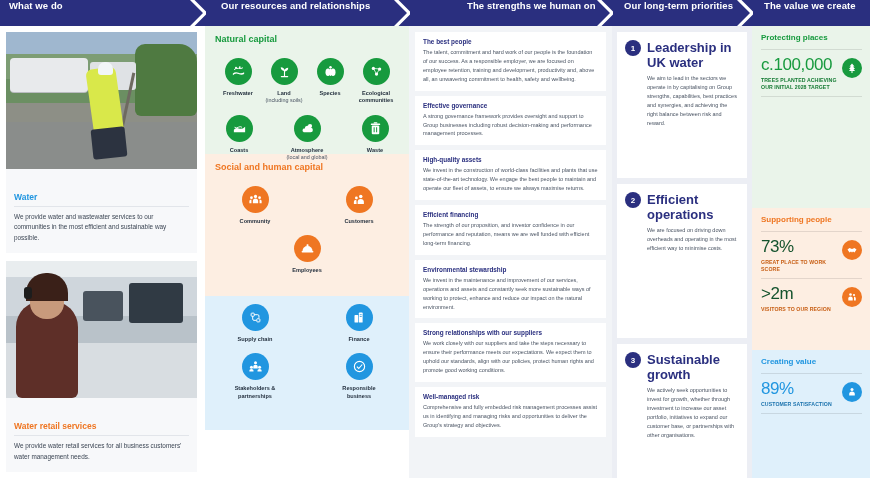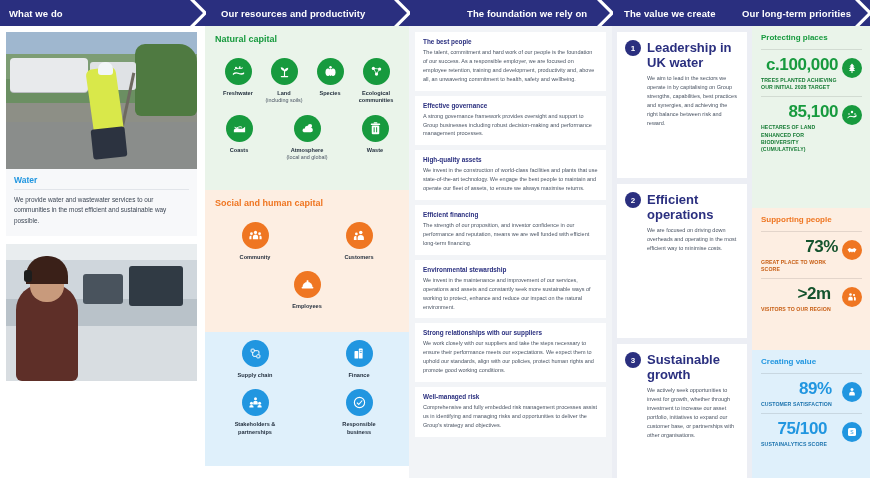--- a/index.html
+++ b/index.html
@@ -9,21 +9,21 @@
     font-family: "Liberation Sans", sans-serif;
     overflow: hidden;
   }
   .page { position: relative; width: 870px; height: 478px; }
 
   
   .header-row { display: flex; height: 26px; width: 870px; }
   .chev {
     position: relative;
     background: #2a2f7f;
-    display: flex; align-items: center;
+    display: flex; align-items: flex-start;
     color: #fff;
     font-size: 9.5px; font-weight: bold;
     padding-left: 9px;
     letter-spacing: .1px;
     white-space: nowrap;
   }
   .chev .arrow {
     position: absolute; right: -1px; top: 0; height: 100%; width: 16px;
     z-index: 3;
   }
@@ -40,21 +40,21 @@
   .col0 { width: 205px; background:#ffffff; padding: 6px 8px 0 6px; }
   .col1 { width: 204px; background:#ffffff; }
   .col2 { width: 203px; background:#f2f4f7; padding: 6px 6px 0 6px; }
   .col3 { width: 140px; background:#eceef4; padding: 6px 5px 0 5px; }
   .col4 { width: 118px; background:#ffffff; }
 
   
   .wcard { background:#f7f8fa; margin-bottom: 8px; }
   .wcard .photo { width: 100%; height: 137px; display:block; position: relative; overflow:hidden; }
   .wcard .body { padding: 6px 8px 10px 8px; }
-  .wcard .ttl { font-size: 8.5px; font-weight: bold; margin-bottom: 4px; }
+  .wcard .ttl { font-size: 8.5px; font-weight: bold; margin-bottom: 4px; margin-top: 17px; }
   .wcard .ttl.blue { color:#2196e0; }
   .wcard .ttl.orange { color:#ef7622; }
   .wcard .rule { height:1px; background:#e2e5ea; margin-bottom: 5px; }
   .wcard .desc { font-size: 6.4px; line-height: 1.62; color:#3c4654; }
 
   
   .ph1 { background: linear-gradient(#9fb7cf 0 16%, #7d9d74 16% 34%, #6b8f62 34% 52%, #8d8f86 52% 70%, #6d7a6a 70% 100%); }
   .ph1 .road { position:absolute; left:0; bottom:0; width:100%; height:34%; background:#8a8d8b; }
   .ph1 .van  { position:absolute; left:4px; top:26px; width:78px; height:34px; background:#e8eaec; border-radius:4px; box-shadow: 0 1px 0 #b9bcc0; }
   .ph1 .van2 { position:absolute; left:84px; top:30px; width:46px; height:28px; background:#dfe2e5; border-radius:3px; }
@@ -70,21 +70,21 @@
   .ph2 .mon2 { position:absolute; right:74px; top:30px; width:40px; height:30px; background:#49535d; border-radius:3px; }
   .ph2 .person { position:absolute; left:10px; top:40px; width:62px; height:97px; background:#5e2f28; border-radius:26px 26px 6px 6px; }
   .ph2 .head { position:absolute; left:24px; top:20px; width:34px; height:38px; background:#c89a7c; border-radius:16px; }
   .ph2 .hair { position:absolute; left:20px; top:12px; width:42px; height:28px; background:#3a2018; border-radius:20px 20px 0 0; }
   .ph2 .headset { position:absolute; left:18px; top:26px; width:8px; height:12px; background:#1d1d1d; border-radius:3px; }
   .ph2 .ceil { position:absolute; left:0; top:0; width:100%; height:16px; background:#e9edef; }
 
   
   .cap { padding: 8px 10px 10px 10px; }
   .cap h3 { font-size: 9px; font-weight: bold; margin-bottom: 14px; }
-  .cap-nat { background:#eaf4ea; height: 164px; }
+  .cap-nat { background:#eaf4ea; height: 128px; }
   .cap-nat h3 { color:#179a3e; }
   .cap-soc { background:#fdeee2; height: 142px; }
   .cap-soc h3 { color:#ef7622; }
   .cap-man { background:#dff0fb; height: 134px; }
   .cap-man h3 { color:#2196e0; }
 
   .iconrow { display:flex; justify-content:space-around; margin-bottom: 10px; }
   .iconrow.r2 { justify-content:center; gap: 22px; }
   .iconrow.r3 { justify-content:center; gap: 58px; }
   .iconcell { width: 46px; text-align:center; }
@@ -116,21 +116,21 @@
   .vblock { padding: 7px 8px 8px 9px; }
   .vgreen { background:#eaf4ea; height: 182px; }
   .vorange{ background:#fdeee2; height: 142px; }
   .vblue  { background:#dff0fb; height: 154px; }
   .vhead { font-size: 8px; font-weight:bold; margin-bottom: 7px; }
   .vgreen .vhead { color:#179a3e; }
   .vorange .vhead{ color:#ef7622; }
   .vblue .vhead  { color:#2196e0; }
   .vrule { height:1px; background:rgba(0,0,0,.10); margin: 5px 0 6px 0; }
   .vstat { display:flex; align-items:flex-start; justify-content:space-between; gap:4px; }
-  .vnum { font-size: 17px; font-weight:bold; line-height:1.05; letter-spacing:-.4px;text-align:right; }
+  .vnum { font-size: 17px; font-weight:normal; line-height:1.05; letter-spacing:-.4px; }
   .vgreen .vnum { color:#179a3e; }
   .vorange .vnum{ color:#14532d; }
   .vblue .vnum  { color:#2196e0; }
   .vcap { font-size: 5.2px; font-weight:bold; line-height:1.4; margin-top:3px; letter-spacing:.1px; }
   .vgreen .vcap { color:#147a33; }
   .vorange .vcap{ color:#c75d12; }
   .vblue .vcap  { color:#1a72ad; }
   .vicon { flex:0 0 20px; width:20px; height:20px; border-radius:50%; display:flex; align-items:center; justify-content:center; margin-top:2px; }
 </style>
 </head>
@@ -141,45 +141,45 @@
   <div class="header-row">
     <div class="chev c0">
       <span>What we do</span>
       <span class="arrow">
         <svg width="16" height="26" viewBox="0 0 16 26">
             <path d="M0 0 L13 13 L0 26 L4.5 26 L17.5 13 L4.5 0 Z" fill="#ffffff"></path>
           </svg>
       </span>
     </div>
     <div class="chev c1">
-      <span>Our resources and productivity</span>
+      <span>Our resources and relationships</span>
       <span class="arrow">
         <svg width="16" height="26" viewBox="0 0 16 26">
             <path d="M0 0 L13 13 L0 26 L4.5 26 L17.5 13 L4.5 0 Z" fill="#ffffff"></path>
           </svg>
       </span>
     </div>
     <div class="chev c2">
-      <span>The foundation we rely on</span>
+      <span>The strengths we human on</span>
       <span class="arrow">
         <svg width="16" height="26" viewBox="0 0 16 26">
             <path d="M0 0 L13 13 L0 26 L4.5 26 L17.5 13 L4.5 0 Z" fill="#ffffff"></path>
           </svg>
       </span>
-    </div>
-    <div class="chev c4">
-      <span>The value we create</span>
     </div>
     <div class="chev c3">
       <span>Our long-term priorities</span>
       <span class="arrow">
         <svg width="16" height="26" viewBox="0 0 16 26">
             <path d="M0 0 L13 13 L0 26 L4.5 26 L17.5 13 L4.5 0 Z" fill="#ffffff"></path>
           </svg>
       </span>
+    </div>
+    <div class="chev c4">
+      <span>The value we create</span>
     </div>
   </div>
 
   <div class="cols">
 
     <div class="col col0">
 
       <div class="wcard">
         <div class="photo ph1">
           <div class="hedge"></div>
@@ -202,20 +202,25 @@
         <div class="photo ph2">
           <div class="ceil"></div>
             <div class="desk"></div>
           <div class="mon1"></div>
             <div class="mon2"></div>
           <div class="person"></div>
             <div class="head"></div>
             <div class="hair"></div>
             <div class="headset"></div>
         </div>
+        <div class="body">
+          <div class="ttl orange">Water retail services</div>
+          <div class="rule"></div>
+          <div class="desc">We provide water retail services for all business customers' water management needs.</div>
+        </div>
       </div>
 
     </div>
 
     <div class="col col1">
 
       <div class="cap cap-nat">
         <h3>Natural capital</h3>
         <div class="iconrow">
           <div class="iconcell">
@@ -462,34 +467,20 @@
             <div class="vcap">TREES PLANTED ACHIEVING OUR INITIAL 2028 TARGET</div>
           </div>
           <div class="vicon cg">
             <svg width="12" height="12" viewBox="0 0 24 24" fill="#fff">
                 <path d="M12 3l5 6h-3l4 5h-3l3 4H6l3-4H6l4-5H7z"></path>
                 <rect x="11" y="18" width="2" height="4"></rect>
               </svg>
           </div>
         </div>
         <div class="vrule"></div>
-        <div class="vstat">
-          <div>
-            <div class="vnum">85,100</div>
-            <div class="vcap">HECTARES OF LAND ENHANCED FOR BIODIVERSITY (CUMULATIVELY)</div>
-          </div>
-          <div class="vicon cg">
-            <svg width="12" height="12" viewBox="0 0 24 24" fill="#fff">
-                <circle cx="12" cy="6" r="2.4"></circle>
-                <path d="M3 17q4-5 9-3t9-3v4q-4 3-9 1t-9 3z"></path>
-                <circle cx="6" cy="10" r="1.6"></circle>
-                <circle cx="18" cy="10" r="1.6"></circle>
-              </svg>
-          </div>
-        </div>
       </div>
 
       <div class="vblock vorange">
         <div class="vhead">Supporting people</div>
         <div class="vrule"></div>
         <div class="vstat">
           <div>
             <div class="vnum">73%</div>
             <div class="vcap">GREAT PLACE TO WORK SCORE</div>
           </div>
@@ -525,30 +516,18 @@
             <div class="vcap">CUSTOMER SATISFACTION</div>
           </div>
           <div class="vicon cb">
             <svg width="12" height="12" viewBox="0 0 24 24" fill="#fff">
                 <circle cx="12" cy="7" r="3"></circle>
                 <path d="M12 11c-3.4 0-5.6 2-5.6 4.8V19h11.2v-3.2C17.6 13 15.4 11 12 11z"></path>
               </svg>
           </div>
         </div>
         <div class="vrule"></div>
-        <div class="vstat">
-          <div>
-            <div class="vnum">75/100</div>
-            <div class="vcap">SUSTAINALYTICS SCORE</div>
-          </div>
-          <div class="vicon cb">
-            <svg width="12" height="12" viewBox="0 0 24 24" fill="#fff">
-                <rect x="4" y="4" width="16" height="16" rx="3"></rect>
-                <text x="12" y="16" font-size="10" text-anchor="middle" fill="#2196e0" font-family="Liberation Sans, sans-serif">S</text>
-              </svg>
-          </div>
-        </div>
       </div>
 
     </div>
 
   </div>
 </div>
 
 </body></html>

